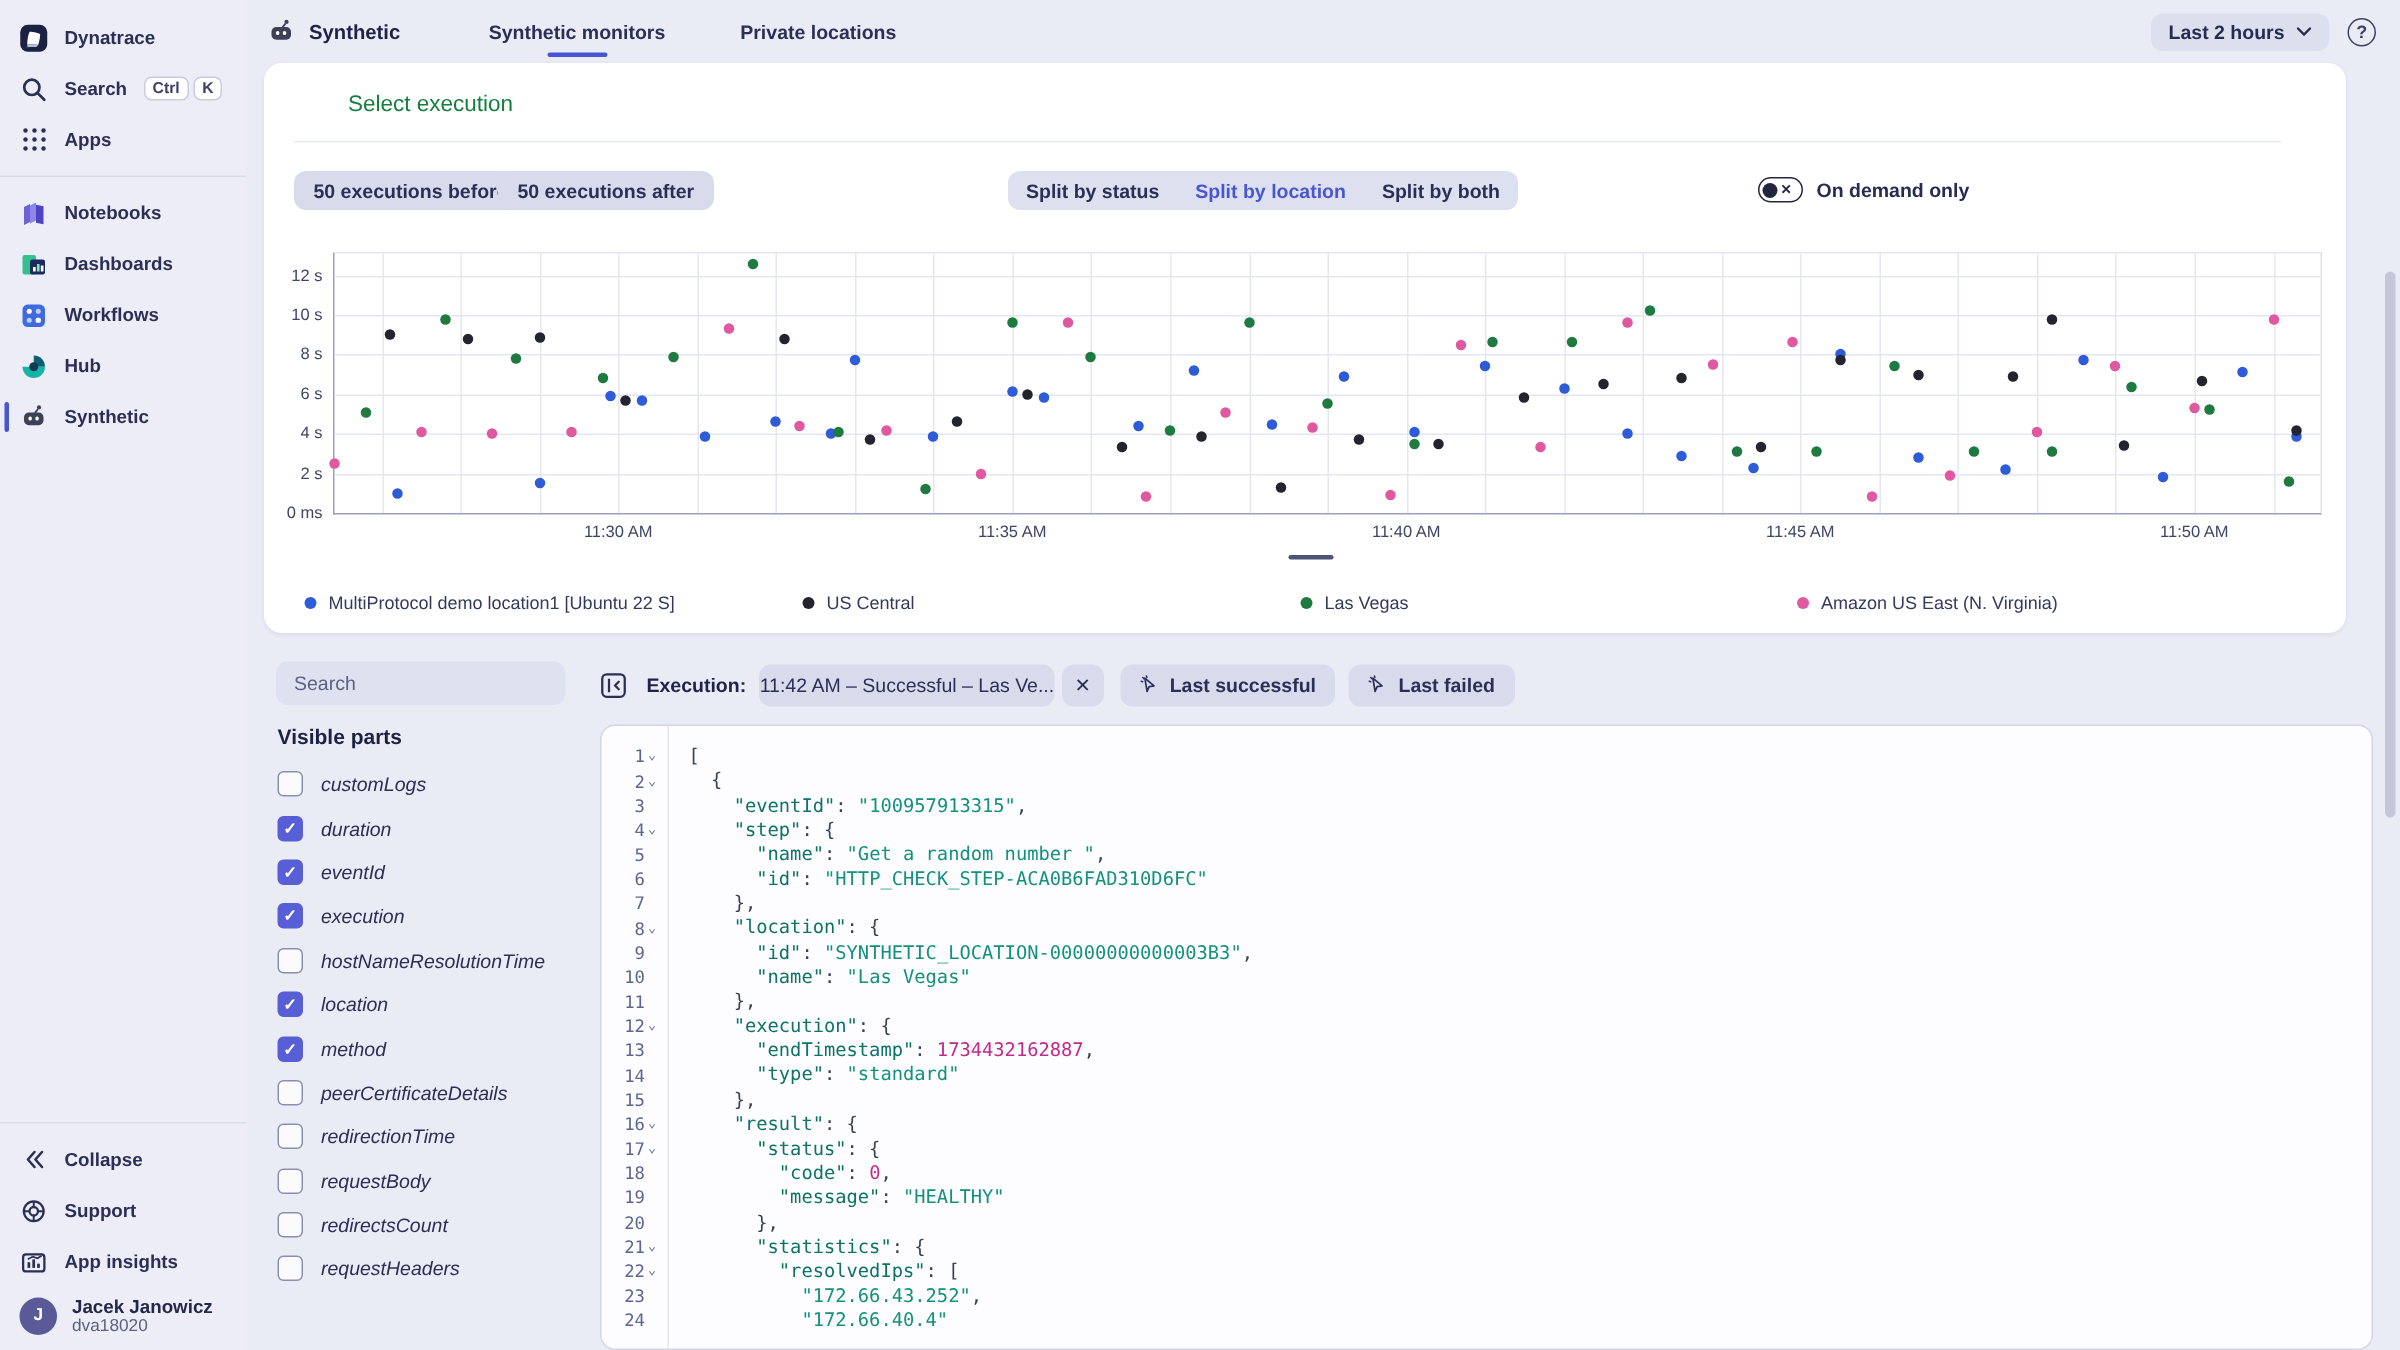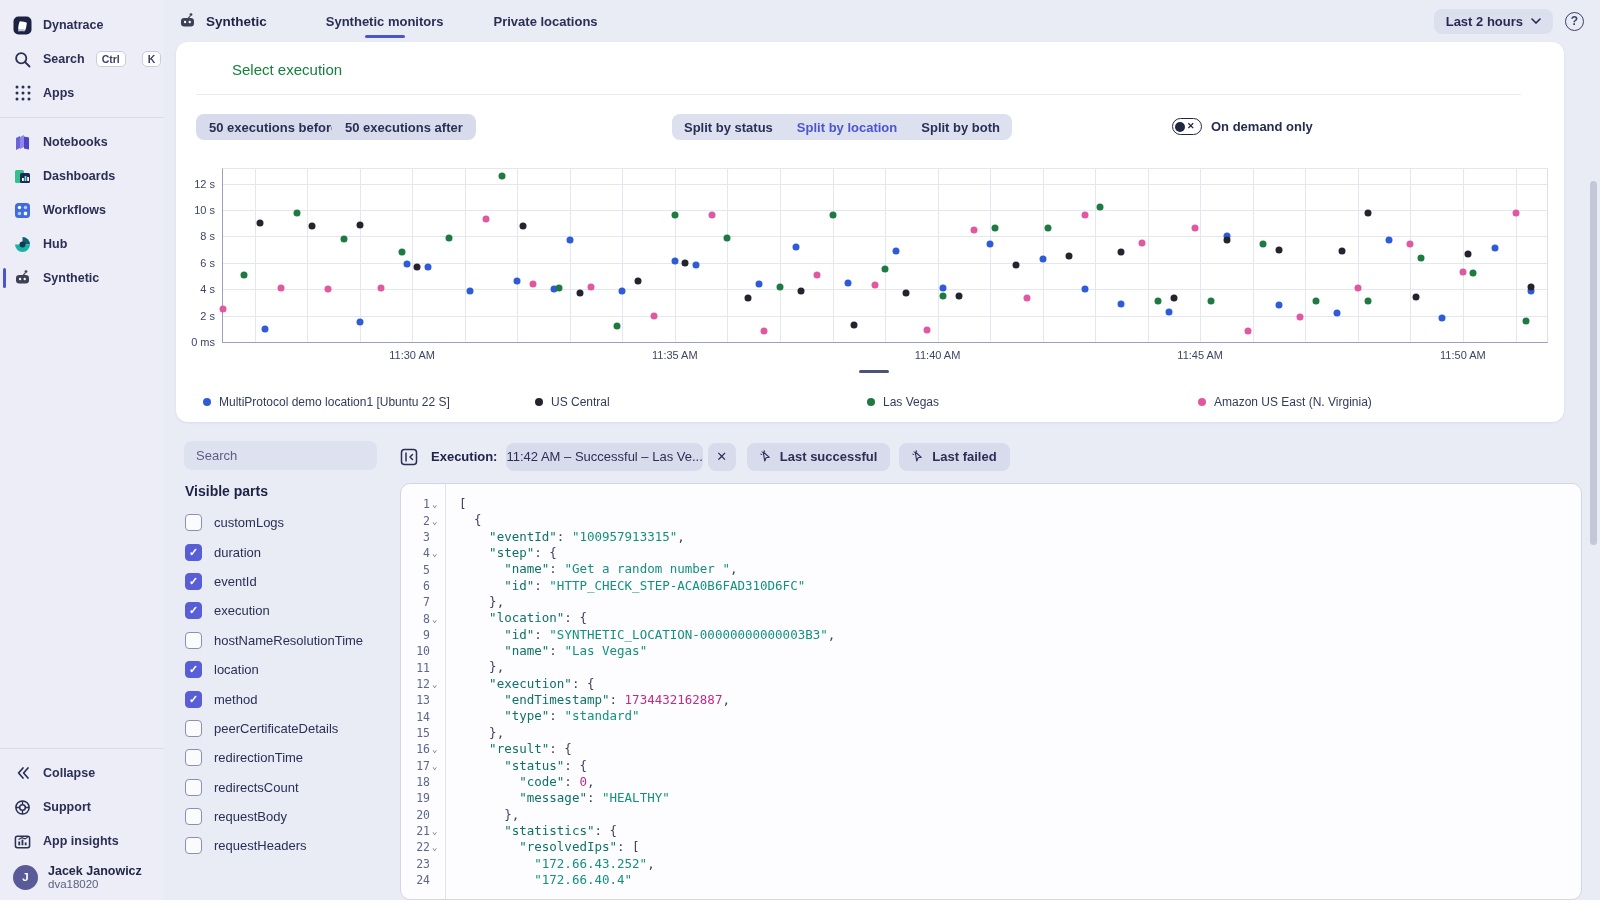--- a/index.html
+++ b/index.html
@@ -6,21 +6,21 @@
   body{width:1600px;height:900px;position:relative;overflow:hidden;
        background:#e9ebf5;font-family:"Liberation Sans",sans-serif;color:#252a50;}
 
   
   .sidebar{position:absolute;left:0;top:0;width:164px;height:900px;background:#ecedf6;}
   .side-item{display:flex;align-items:center;gap:11px;height:34px;padding-left:13px;
              font-size:12.5px;font-weight:700;color:#2b2f55;cursor:pointer;position:relative;}
   .side-item .lbl{white-space:nowrap}
   .side-sep{height:1px;background:#d9dbe9;margin:7px 0 7px 0;}
   .icon16{width:19px;height:19px;flex:0 0 19px;display:flex;align-items:center;justify-content:center;}
-  .kbd-wrap{margin-left:auto;margin-right:20px;display:flex;gap:16px;}
+  .kbd-wrap{margin-left:auto;margin-right:20px;display:flex;gap:3px;}
   .kbd{background:#fff;border:1px solid #c9cce0;border-radius:5px;font-size:10.5px;
        padding:1px 5px;color:#3c4166;font-weight:600;}
   .indicator{position:absolute;left:3px;top:7px;width:3px;height:20px;border-radius:2px;background:#4a55d2;}
   .side-bottom{position:absolute;left:0;bottom:10px;width:164px;}
   .user-row{display:flex;align-items:center;gap:10px;padding:6px 0 0 13px;}
   .avatar{width:25px;height:25px;border-radius:50%;background:#5b5a99;color:#fff;
           display:flex;align-items:center;justify-content:center;font-size:11.5px;font-weight:700;}
   .user-name{font-size:12.5px;font-weight:700;color:#23274a;line-height:14px;}
   .user-sub{font-size:11.5px;color:#5b6183;font-weight:400;}
 
@@ -75,21 +75,21 @@
         border-radius:8px;display:flex;align-items:center;padding:0 10px;box-sizing:border-box;}
   .search-box input{flex:1;border:none;background:transparent;outline:none;font-size:13px;
         font-family:"Liberation Sans",sans-serif;color:#2b2f55;}
   .search-box input::placeholder{color:#5a6183;}
   .vp-title{position:absolute;left:185px;top:483px;font-size:14px;font-weight:700;color:#1d2144;}
   .vp-list{position:absolute;left:185px;top:508px;width:200px;}
   .vp-row{display:flex;align-items:center;gap:12px;height:29.4px;cursor:pointer;}
   .cbx{width:17px;height:17px;border-radius:4px;border:1.5px solid #8a8fb3;background:#fbfbfe;
        box-sizing:border-box;flex:0 0 17px;display:flex;align-items:center;justify-content:center;}
   .cbx.on{background:#585fd6;border-color:#585fd6;color:#fff;font-size:11px;font-weight:700;}
-  .vp-lbl{font-size:13px;color:#2b2f55;}
+  .vp-lbl{font-size:13px;color:#2b2f55;font-style:italic;}
 
   
   .exec-bar{position:absolute;left:400px;top:442px;height:29px;display:flex;align-items:center;gap:9px;}
   .exec-label{font-size:13px;font-weight:700;color:#20244a;margin-left:4px;}
   .exec-pill{background:#d8dbeb;border-radius:8px;height:28px;display:flex;align-items:center;
         padding:0 0;font-size:13px;color:#2b2f55;cursor:pointer;}
   .exec-x{background:#d8dbeb;border-radius:8px;width:28px;height:28px;display:flex;align-items:center;
         justify-content:center;font-size:13px;color:#2b2f55;cursor:pointer;margin-left:-4px;}
   .btn28{height:28px;}
 
@@ -513,25 +513,25 @@
     <div class="vp-row">
       <span class="cbx "></span>
       <span class="vp-lbl">peerCertificateDetails</span>
     </div>
     <div class="vp-row">
       <span class="cbx "></span>
       <span class="vp-lbl">redirectionTime</span>
     </div>
     <div class="vp-row">
       <span class="cbx "></span>
+      <span class="vp-lbl">requestBody</span>
+    </div>
+    <div class="vp-row">
+      <span class="cbx "></span>
       <span class="vp-lbl">redirectsCount</span>
-    </div>
-    <div class="vp-row">
-      <span class="cbx "></span>
-      <span class="vp-lbl">requestBody</span>
     </div>
     <div class="vp-row">
       <span class="cbx "></span>
       <span class="vp-lbl">requestHeaders</span>
     </div>
   </div>
 
 <div class="exec-bar">
   <svg width="18" height="18" viewBox="0 0 18 18">
       <rect x="1.5" y="1.5" width="15" height="15" rx="3" fill="none" stroke="#2b2f55" stroke-width="1.5"></rect>

